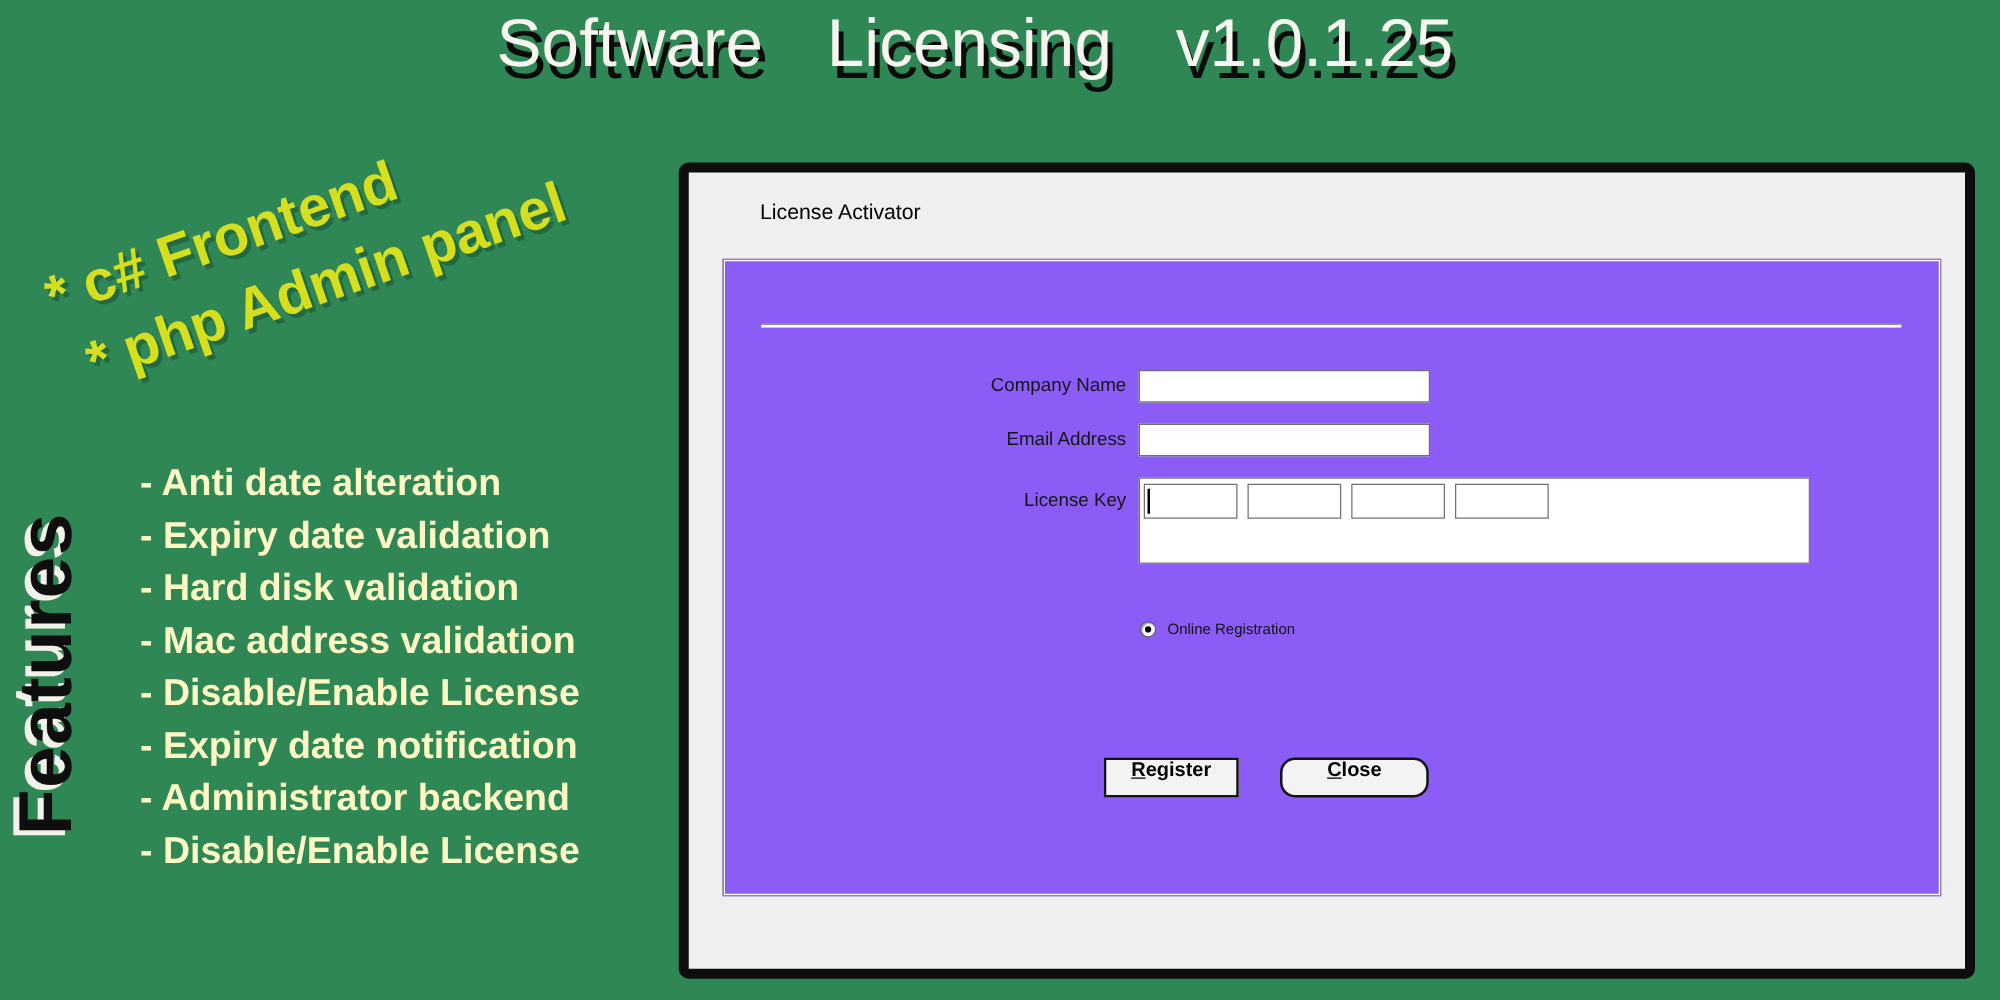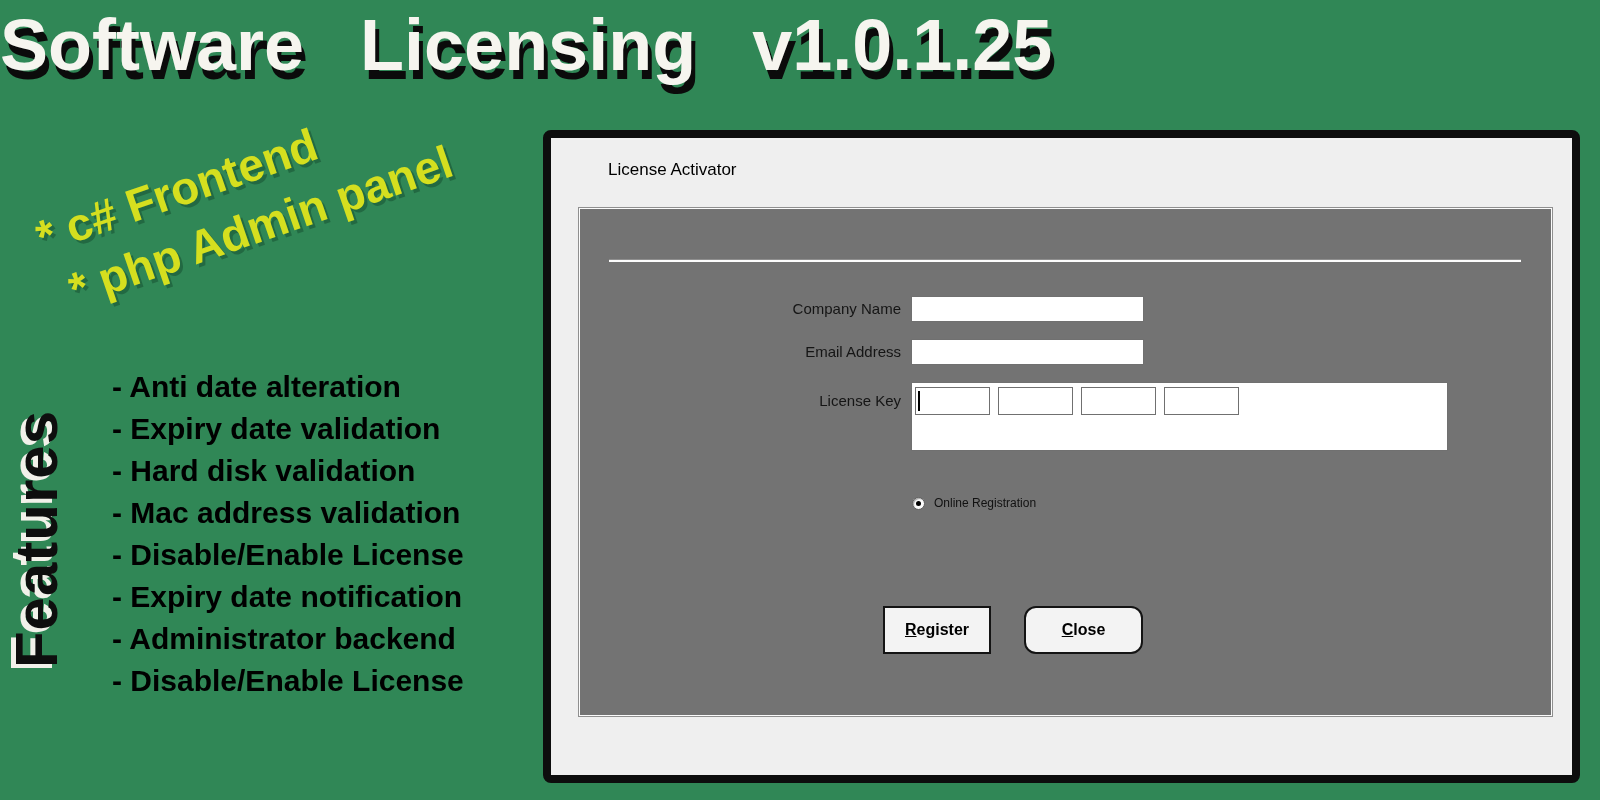--- a/index.html
+++ b/index.html
@@ -7,22 +7,22 @@
   body { font-family:"Liberation Sans","DejaVu Sans",sans-serif; overflow:hidden; }
 
   .stage {
     position:relative; width:1600px; height:800px;
     background:#308756; overflow:hidden;
   }
 
   
   .title {
     position:absolute; left:0; top:4px; width:1560px;
-    text-align:left;
-    font-size:72px; font-weight:bold; letter-spacing:0;
+    text-align:center;
+    font-size:54px; font-weight:normal; letter-spacing:0;
     word-spacing:36px;
     color:#f6f5ef;
     text-shadow:4px 9px 0 #0b0b0b;
     white-space:nowrap;
   }
 
   .tags {
     position:absolute; left:28px; top:210px;
     transform:rotate(-19deg); transform-origin:0 0;
     font-size:46px; font-weight:bold; line-height:60px;
@@ -37,40 +37,40 @@
     writing-mode:vertical-rl; transform:rotate(180deg);
     font-size:60px; font-weight:bold; letter-spacing:1px;
     color:#0e0e0e;
     text-shadow:-4px -5px 0 #f2f1ea; 
     white-space:nowrap;
   }
 
   .feature-list {
     position:absolute; left:112px; top:366px;
     font-size:30px; font-weight:bold; line-height:42px;
-    color:#000000; white-space:nowrap;
+    color:#fef9c3; white-space:nowrap;
   }
 
   
   .dialog {
     position:absolute; left:543px; top:130px;
     width:1037px; height:653px;
     background:#efefef;
     border:8px solid #0d0d0d; border-radius:8px;
   }
   .dlg-heading {
     position:absolute; left:57px; top:22px;
     font-size:17px; font-weight:normal; color:#000;
   }
   .groupbox {
     position:absolute; left:27px; top:69px;
     width:975px; height:510px;
     border:1px solid #8f8f8f;
     box-shadow:inset 1px 1px 0 #fbfbfb, inset -1px -1px 0 #fbfbfb;
-    background:#737373;
+    background:#8b5cf6;
   }
   .separator {
     position:absolute; left:30px; top:51px; width:912px; height:3px;
     background:#bdbdbd;
     border-top:1px solid #8e8e8e;
     border-bottom:2px solid #fcfcfc;
   }
   .lbl {
     position:absolute; left:60px; width:262px;
     text-align:right; font-size:15px; color:#151515; white-space:nowrap;
@@ -110,23 +110,23 @@
     position:relative; flex:0 0 auto;
   }
   .radio-dot {
     position:absolute; left:3px; top:3px; width:5px; height:5px;
     border-radius:50%; background:#000; display:none;
   }
   .radio-row[data-selected="true"] .radio-dot { display:block; }
   .radio-label { font-size:12px; color:#111; white-space:nowrap; }
 
   .btn {
-    position:absolute; top:398px; height:48px;
+    position:absolute; top:398px; height:32px;
     border:2px solid #141414; background:#f3f3f3; border-radius:0;
-    display:flex; align-items:center; justify-content:center;
+    display:flex; align-items:flex-start; justify-content:center;
     font-family:"Liberation Sans","DejaVu Sans",sans-serif;
     cursor:default;
   }
   .btn-register { left:304px; width:108px; }
   .btn-close    { left:445px; width:119px;border-radius:12px; }
   .btn-label { display:block; font-size:16px; font-weight:bold; color:#000; }
   .btn-label::first-letter { text-decoration:underline; }
 </style>
 </head>
 <body>

